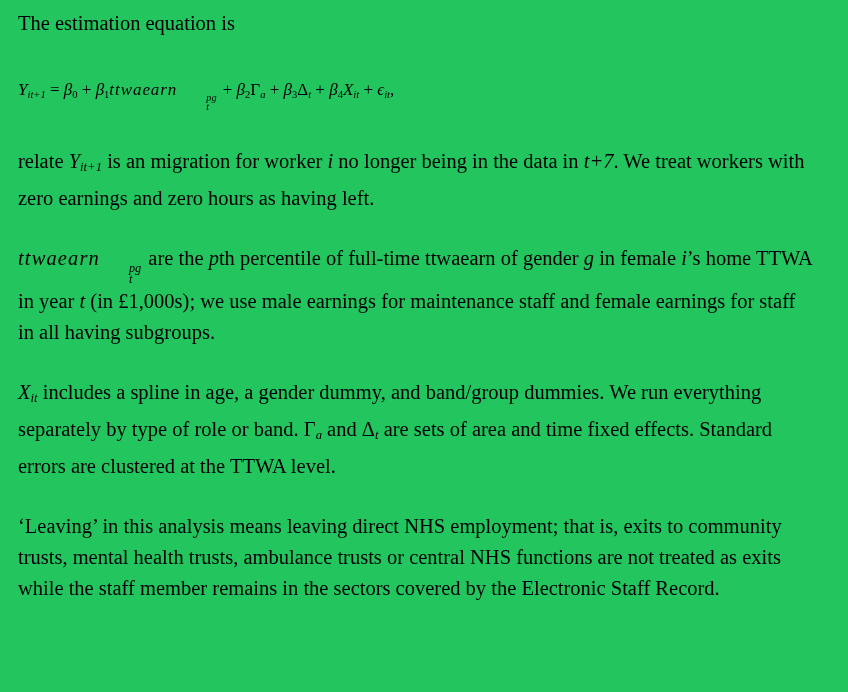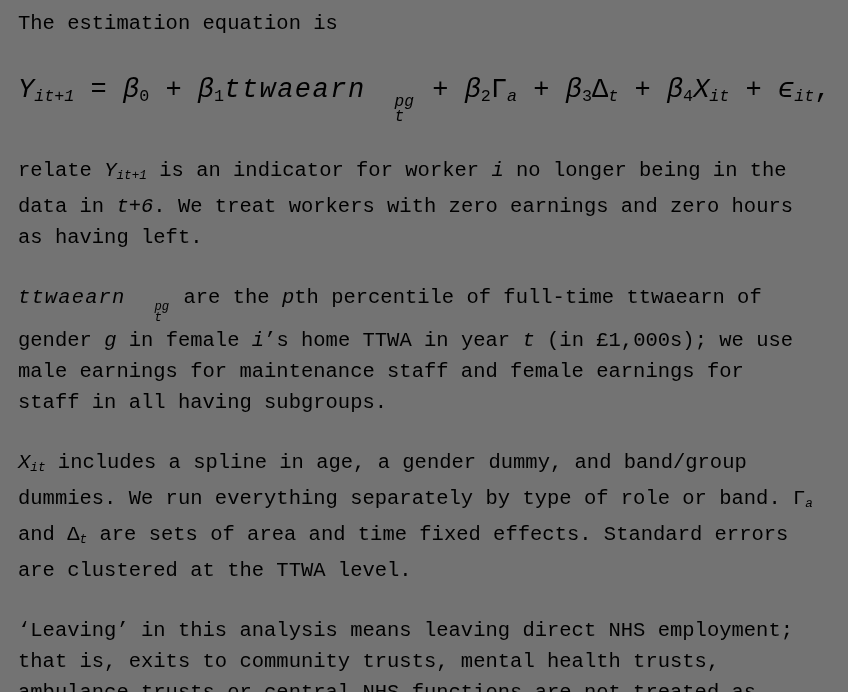--- a/index.html
+++ b/index.html
@@ -1,37 +1,37 @@
 <!DOCTYPE html>
 <html><head>
 <meta charset="utf-8">
 <style>
   html, body { margin: 0; padding: 0; }
   .page {
     position: relative;
     width: 848px;
     height: 692px;
-    background: #737373;
+    background: #22c55e;
     color: #000000;
-    font-family: Liberation Mono, monospace;
+    font-family: Liberation Serif, serif;
     font-size: 20.5px;
     overflow: hidden;
     box-sizing: border-box;
     padding: 8px 0 0 18px;
   }
   .doc { width: 796px; }
   .block + .block { margin-top: 29px; }
   .para {
     margin: 0;
     line-height: 31px;
     text-align: left;
   }
   .equation {
     margin: 0;
-    font-size: 27px;
+    font-size: 17px;
     line-height: 44px;
     white-space: nowrap;
   }
   
   .i   { font-style: italic; }
   .sp  { letter-spacing: 0.055em; }
   .sub { font-size: 0.62em; font-style: italic; vertical-align: -0.25em; letter-spacing: 0; }
   .subn{ font-size: 0.62em; vertical-align: -0.25em; }
   .supsub {
     display: inline-flex;
@@ -52,21 +52,21 @@
 
 <div class="page">
   <div class="doc">
     <p class="para block"><span>The estimation equation is</span></p>
 
     <div class="equation block"><span class="i">Y</span><span class="sub">it+1</span><span> = </span><span class="i">β</span><span class="subn">0</span><span> + </span><span class="i">β</span><span class="subn">1</span><span class="i sp">ttwaearn</span><span class="supsub">
           <span class="ss-sup">pg</span>
           <span class="ss-sub">t</span>
         </span><span> + </span><span class="i">β</span><span class="subn">2</span><span>Γ</span><span class="sub">a</span><span> + </span><span class="i">β</span><span class="subn">3</span><span>Δ</span><span class="sub">t</span><span> + </span><span class="i">β</span><span class="subn">4</span><span class="i">X</span><span class="sub">it</span><span> + </span><span class="i">ϵ</span><span class="sub">it</span><span>,</span></div>
 
-    <p class="para block"><span>relate </span><span class="i">Y</span><span class="sub">it+1</span><span> is an indicator for worker </span><span class="i">i</span><span> no longer being in the data in </span><span class="i">t+6</span><span>. We treat workers with zero earnings and zero hours as having left.</span></p>
+    <p class="para block"><span>relate </span><span class="i">Y</span><span class="sub">it+1</span><span> is an migration for worker </span><span class="i">i</span><span> no longer being in the data in </span><span class="i">t+7</span><span>. We treat workers with zero earnings and zero hours as having left.</span></p>
 
     <p class="para block"><span class="i sp">ttwaearn</span><span class="supsub">
           <span class="ss-sup">pg</span>
           <span class="ss-sub">t</span>
         </span><span> are the </span><span class="i">p</span><span>th percentile of full-time ttwaearn of gender </span><span class="i">g</span><span> in female </span><span class="i">i</span><span>’s home TTWA in year </span><span class="i">t</span><span> (in £1,000s); we use male earnings for maintenance staff and female earnings for staff in all having subgroups.</span></p>
 
     <p class="para block"><span class="i">X</span><span class="sub">it</span><span> includes a spline in age, a gender dummy, and band/group dummies. We run everything separately by type of role or band. </span><span>Γ</span><span class="sub">a</span><span> and </span><span>Δ</span><span class="sub">t</span><span> are sets of area and time fixed effects. Standard errors are clustered at the TTWA level.</span></p>
 
 
     <p class="para block"><span>‘Leaving’ in this analysis means leaving direct NHS employment; that is, exits to community trusts, mental health trusts, ambulance trusts or central NHS functions are not treated as exits while the staff member remains in the sectors covered by the Electronic Staff Record.</span></p>

